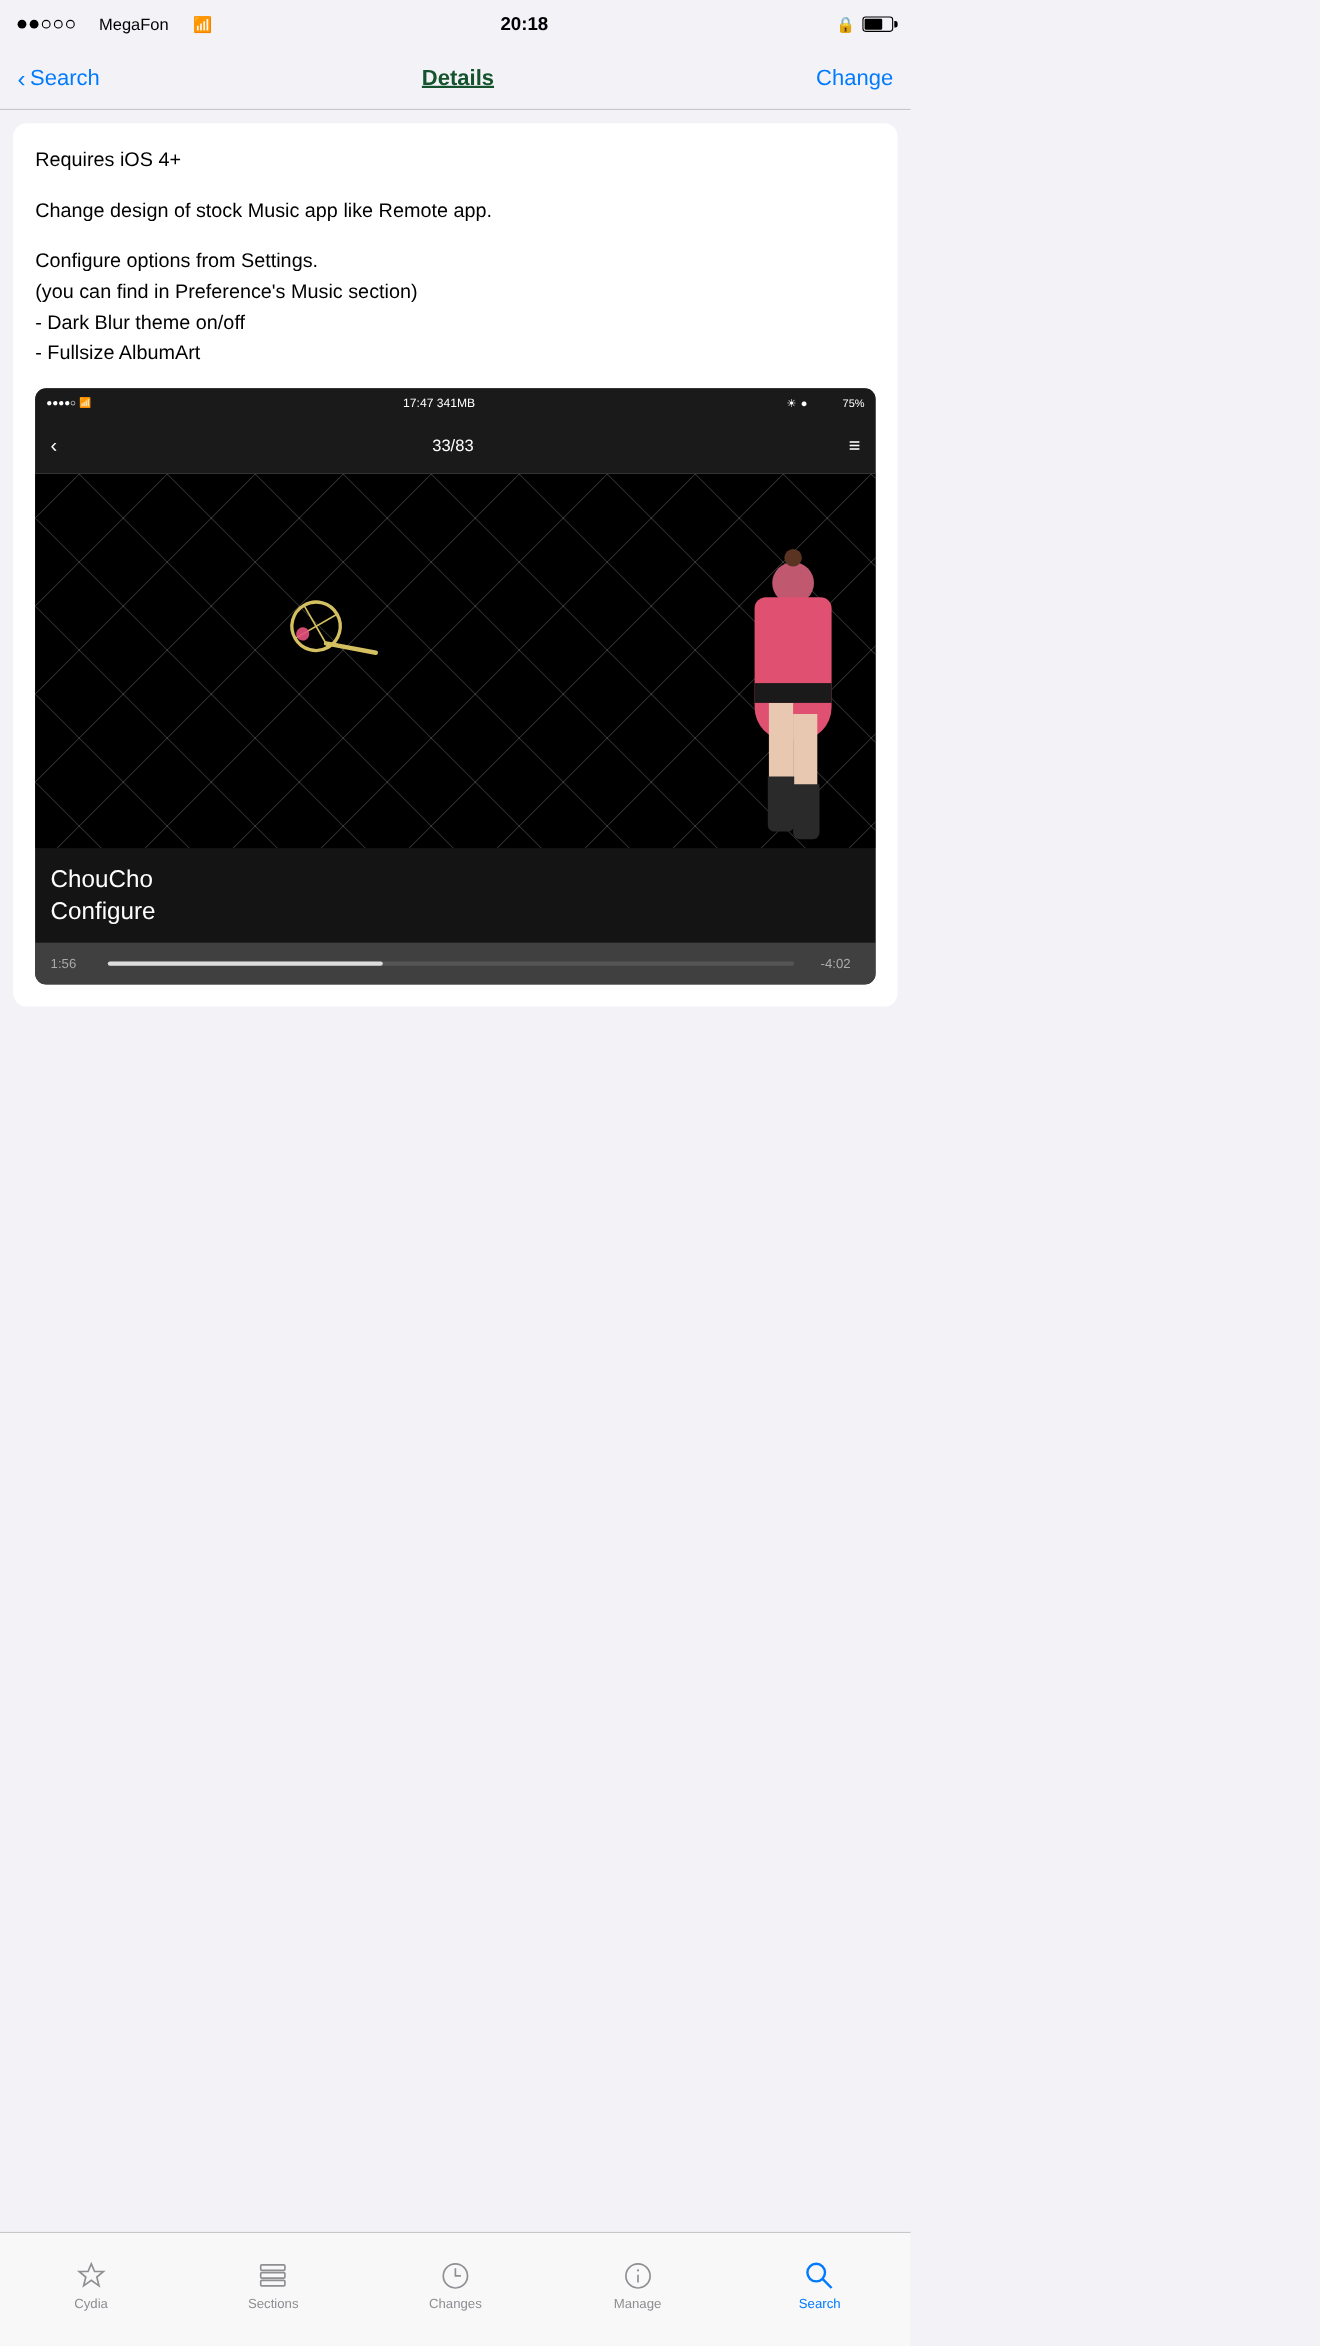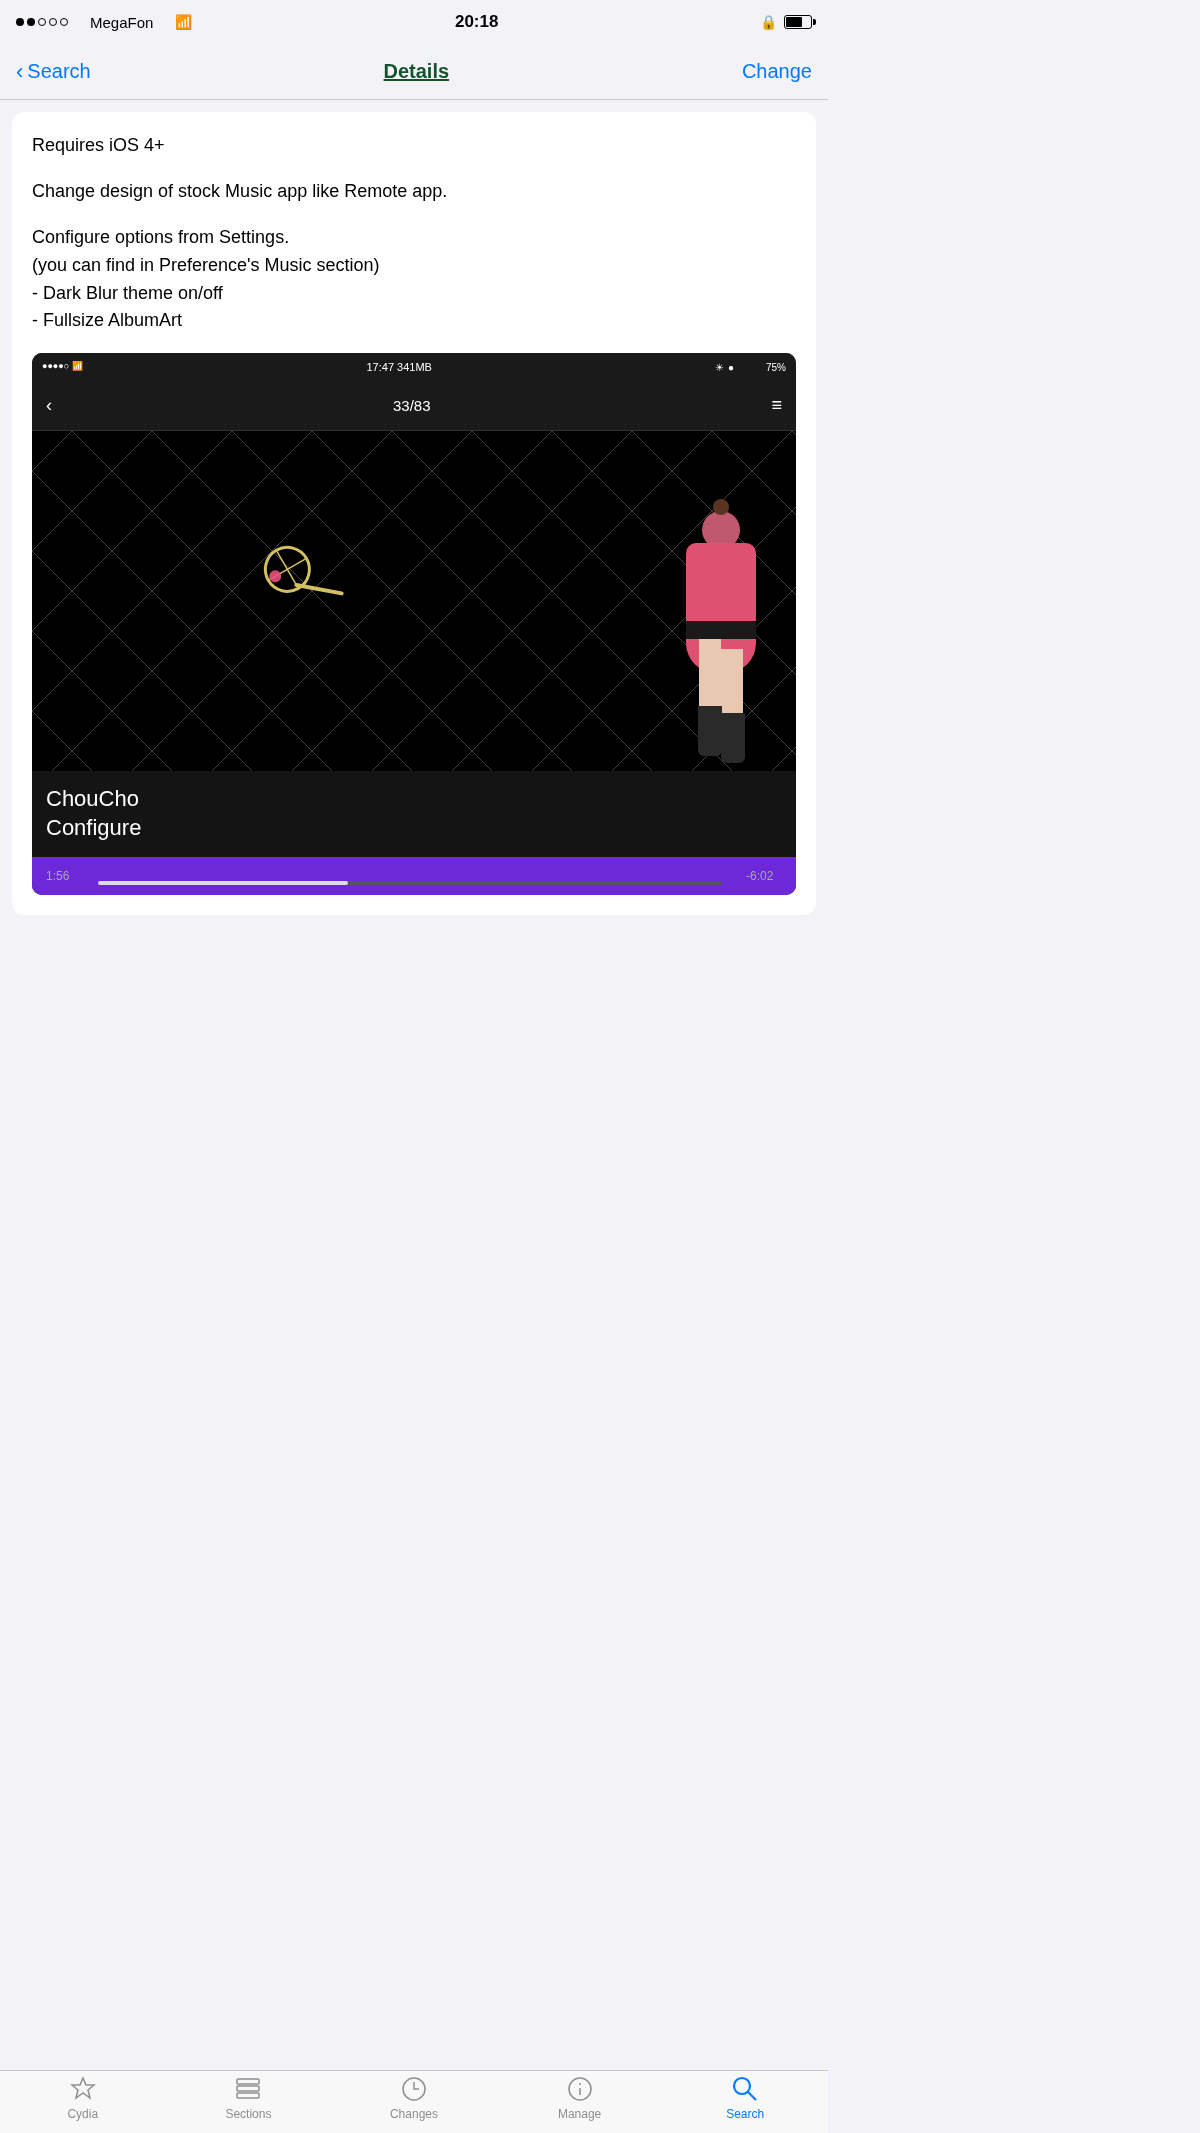--- a/index.html
+++ b/index.html
@@ -161,24 +161,24 @@
     }
     .album-title {
       color: #fff;
       font-size: 22px;
       font-weight: 400;
       line-height: 1.3;
     }
 
     
     .playback-bar {
-      background: #6d28d9;
+      background: #404040;
       padding: 10px 14px;
       display: flex;
-      align-items: flex-end;
+      align-items: center;
       gap: 24px;
     }
     .time-elapsed { color: #aaa; font-size: 12px; min-width: 28px; }
     .progress-track {
       flex: 1;
       height: 4px;
       background: #555;
       border-radius: 2px;
       position: relative;
     }
@@ -187,21 +187,21 @@
       background: #ddd;
       border-radius: 2px;
       width: 40%;
     }
     .time-remaining { color: #aaa; font-size: 12px; min-width: 36px; }
 
     
     .tab-bar {
       background: rgba(248,248,248,0.97);
       border-top: 1px solid #c8c8cc;
-      height: 63px;
+      height: 104px;
       display: flex;
       align-items: center;
       justify-content: space-around;
       flex-shrink: 0;
       padding-bottom: 8px;
     }
     .tab-item {
       display: flex;
       flex-direction: column;
       align-items: center;
@@ -336,21 +336,21 @@
       <div class="album-title-area">
         <div class="album-title" style="white-space:pre-line;">ChouCho
 Configure</div>
       </div>
 
       <div class="playback-bar">
         <span class="time-elapsed">1:56</span>
         <div class="progress-track">
           <div class="progress-fill"></div>
         </div>
-        <span class="time-remaining">-6:02</span>
+        <span class="time-remaining">-4:02</span>
       </div>
     </div>
   </div>
 </div>
 
 <div class="tab-bar">
 
   <div class="tab-item">
     <div class="tab-icon">
       <svg width="26" height="26" viewBox="0 0 26 26" fill="none" stroke="#8e8e93" stroke-width="1.5">

